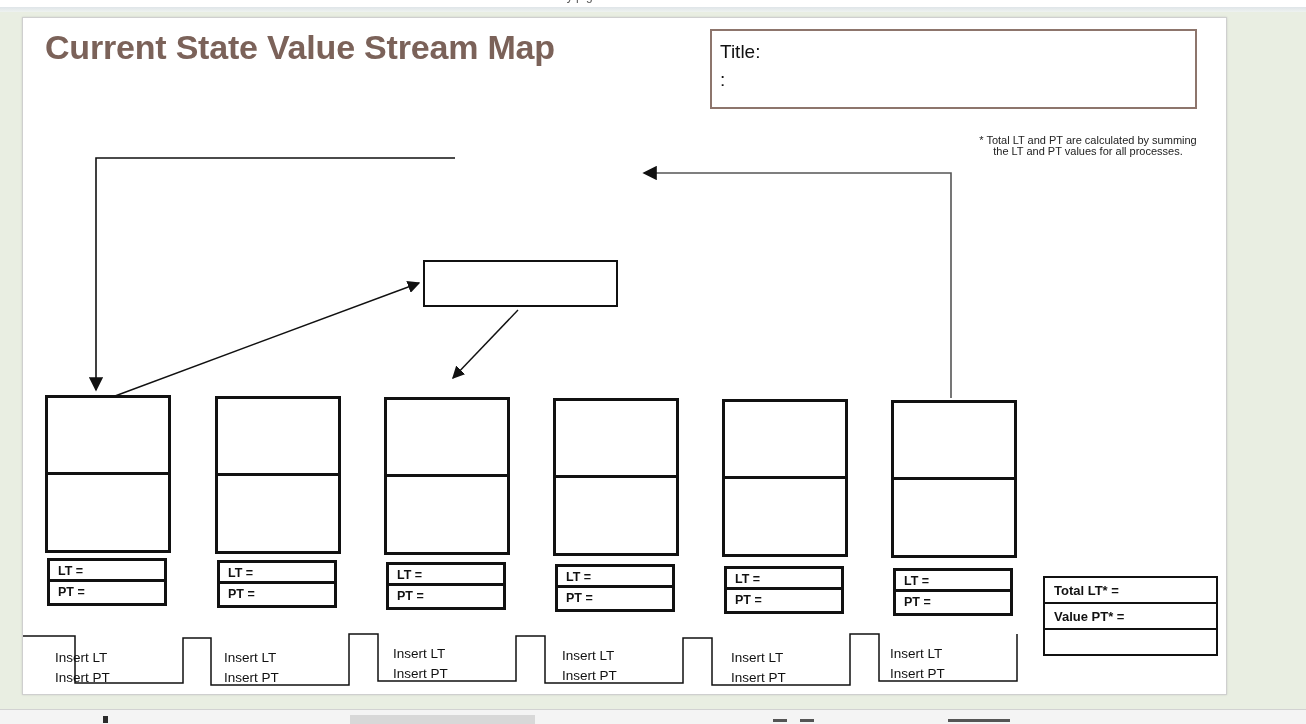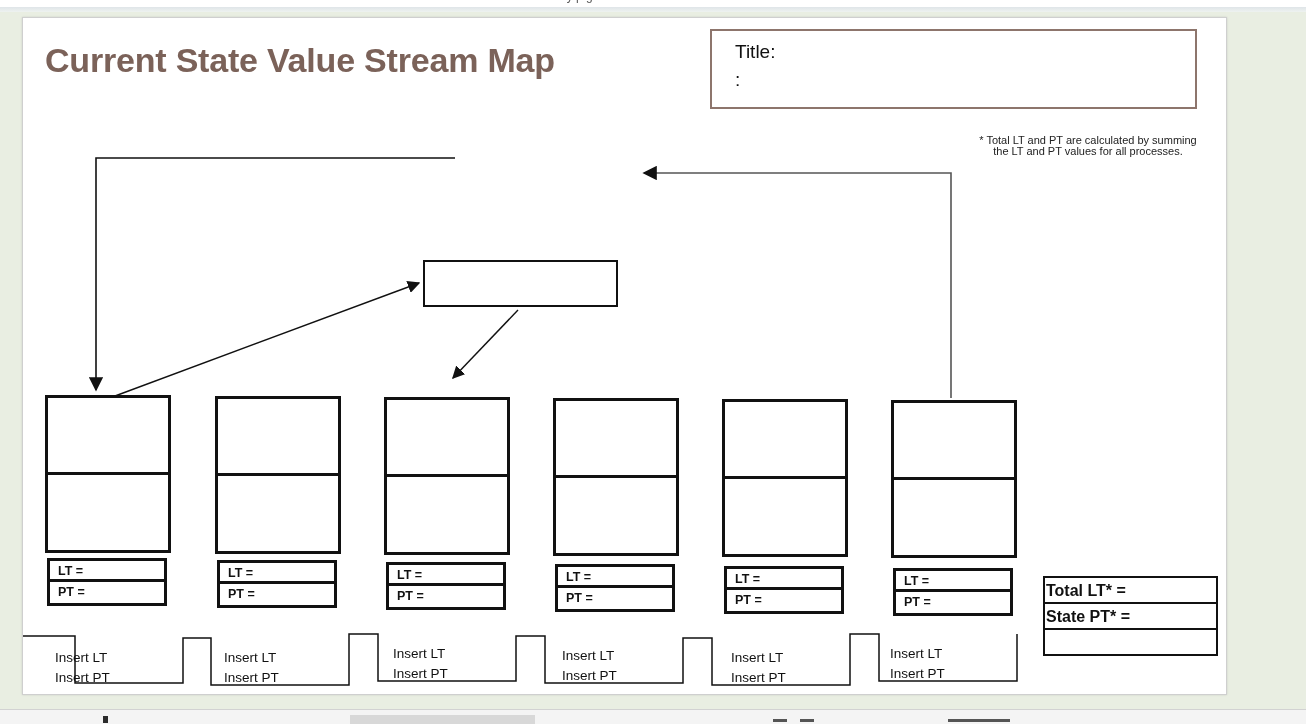--- a/index.html
+++ b/index.html
@@ -40,30 +40,30 @@
 
   
   #page{
     position:absolute;left:22px;top:17px;width:1203px;height:676px;
     background:#ffffff;border:1px solid #cfcfcf;
     box-shadow:0 0 2px rgba(0,0,0,.12);
     overflow:hidden;
   }
 
   #vsm-title{
-    position:absolute;left:22px;top:23px;
+    position:absolute;left:22px;top:10px;
     font-size:34px;font-weight:bold;color:#7b6259;
     letter-spacing:-.2px;white-space:nowrap;
   }
 
   
   #title-box{
     position:absolute;left:687px;top:11px;width:487px;height:80px;
     border:2px solid #8d756c;background:#fff;
-    box-sizing:border-box;padding:7px 23px;
+    box-sizing:border-box;padding:7px 8px;
   }
   #title-box .tline{font-size:19px;color:#111;line-height:28px;}
 
   
   #footnote{
     position:absolute;left:950px;top:117px;width:230px;
     font-size:11px;color:#222;text-align:center;line-height:11px;
   }
 
   
@@ -80,22 +80,22 @@
     position:absolute;left:400px;top:242px;width:195px;height:47px;
     border:2px solid #111;background:#fff;box-sizing:border-box;
   }
 
   
   #total-box{
     position:absolute;left:1020px;top:558px;width:175px;height:80px;
     border:2px solid #111;background:#fff;box-sizing:border-box;
   }
   #total-box .trow{
-    height:26px;line-height:26px;padding-left:1px;
-    font-size:16px;font-weight:bold;color:#111;
+    height:26px;line-height:26px;padding-left:9px;
+    font-size:13px;font-weight:bold;color:#111;
     border-bottom:2px solid #111;box-sizing:border-box;
   }
   #total-box .trow.last{border-bottom:none;height:28px;}
 
   
   .proc{
     position:absolute;width:126px;height:158px;
     border:3px solid #111;background:#fff;box-sizing:border-box;
   }
   .proc .divider{
@@ -188,21 +188,21 @@
   <div class="proc" style="left:868px;top:382px;">
     <div class="divider"></div>
   </div>
   <div class="ltpt" style="left:870px;top:550px;">
     <div class="cell">LT =</div>
     <div class="cell last">PT =</div>
   </div>
 
   <div id="total-box">
     <div class="trow">Total LT* =</div>
-    <div class="trow">State PT* =</div>
+    <div class="trow">Value PT* =</div>
     <div class="trow last"></div>
   </div>
 
   <div class="tl-label" style="left:32px;top:630px;">
     <div>Insert LT</div>
     <div>Insert PT</div>
   </div>
   <div class="tl-label" style="left:201px;top:630px;">
     <div>Insert LT</div>
     <div>Insert PT</div>

